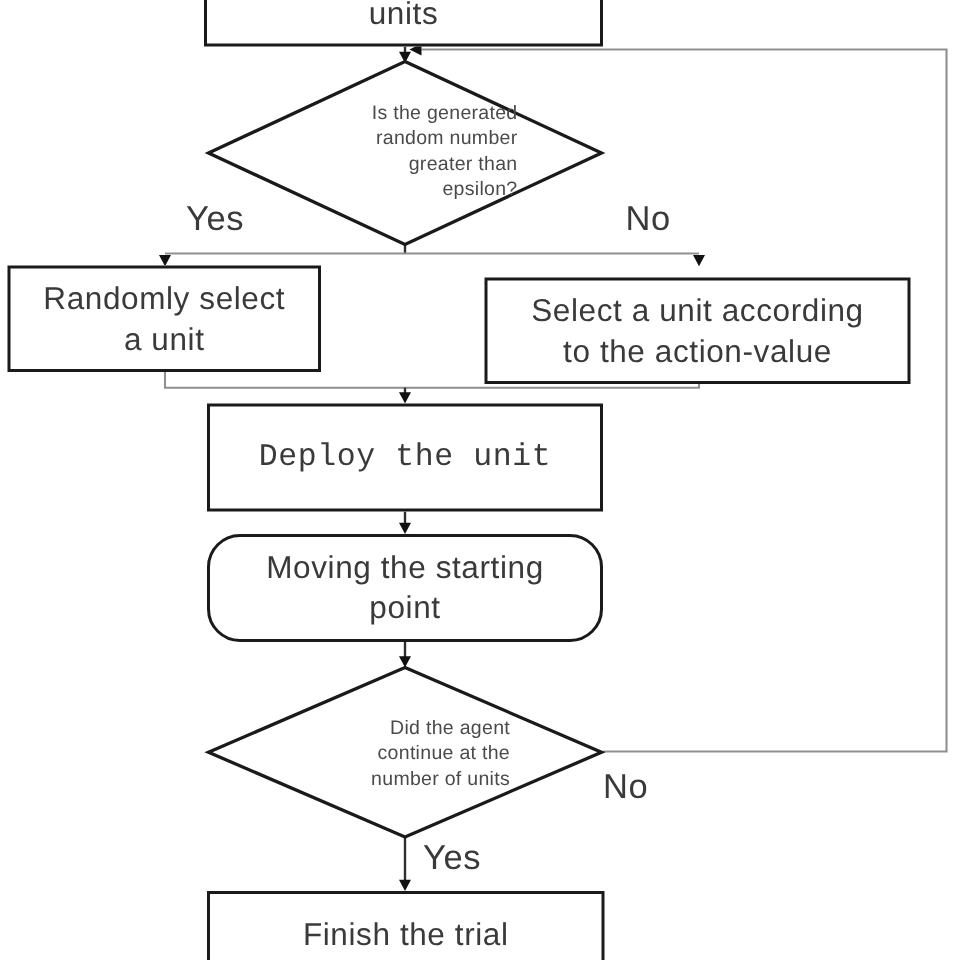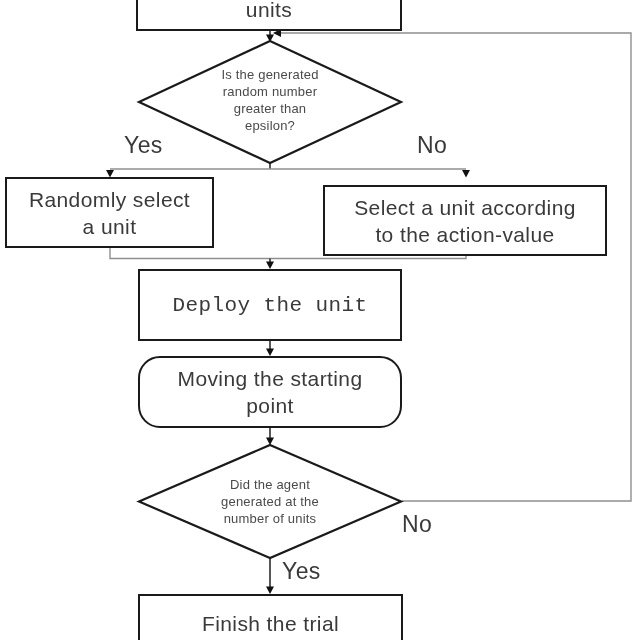--- a/index.html
+++ b/index.html
@@ -32,21 +32,21 @@
     background:var(--background);
     display:flex;align-items:center;justify-content:center;
     text-align:center;
     color:var(--text);
     font-size:21px;line-height:27px;letter-spacing:.4px;
     white-space:pre-line;
   }
   .node.top-cut{align-items:flex-end;padding-bottom:6px;}
   .diamond-label{
     position:absolute;
-    text-align:center;
+    text-align:right;
     color:var(--decision-text);
     font-size:13px;line-height:17px;letter-spacing:.2px;
     white-space:pre-line;
   }
   .edge-label{
     position:absolute;
     color:var(--text);
     font-size:23px;line-height:26px;letter-spacing:.4px;
   }
 </style>
@@ -99,21 +99,21 @@
 point</div>
 
   <div class="node" style="left:138px;top:594px;width:265px;height:58px;">Finish the trial</div>
 
   <div class="diamond-label" style="left:195px;top:66px;width:150px;">Is the generated
 random number
 greater than
 epsilon?</div>
 
   <div class="diamond-label" style="left:200px;top:476px;width:140px;">Did the agent
-generated at the
+continue at the
 number of units</div>
 
   <div class="edge-label" style="left:124px;top:132px;">Yes</div>
 
   <div class="edge-label" style="left:417px;top:132px;">No</div>
 
   <div class="edge-label" style="left:402px;top:511px;">No</div>
 
   <div class="edge-label" style="left:282px;top:558px;">Yes</div>
 

